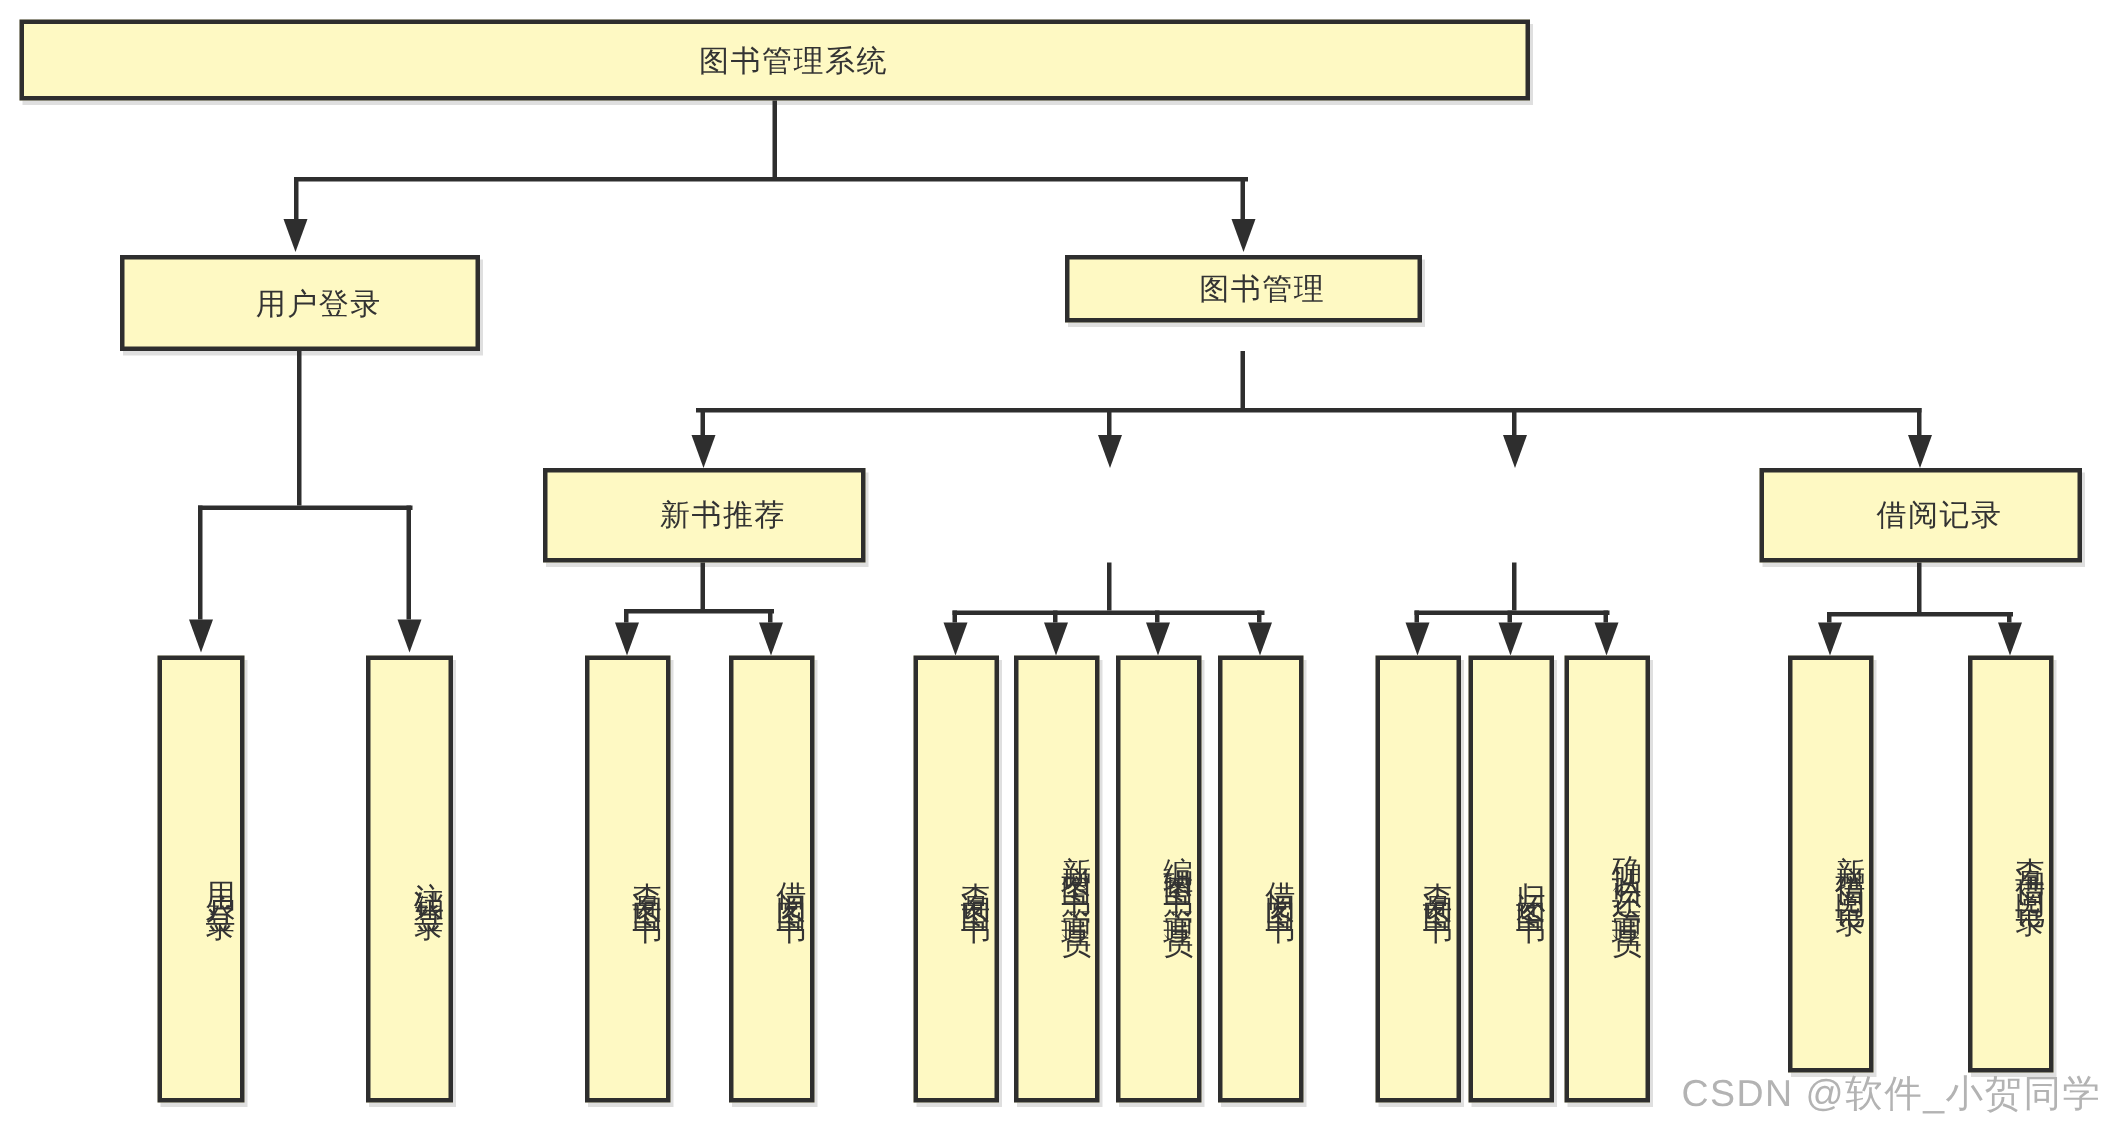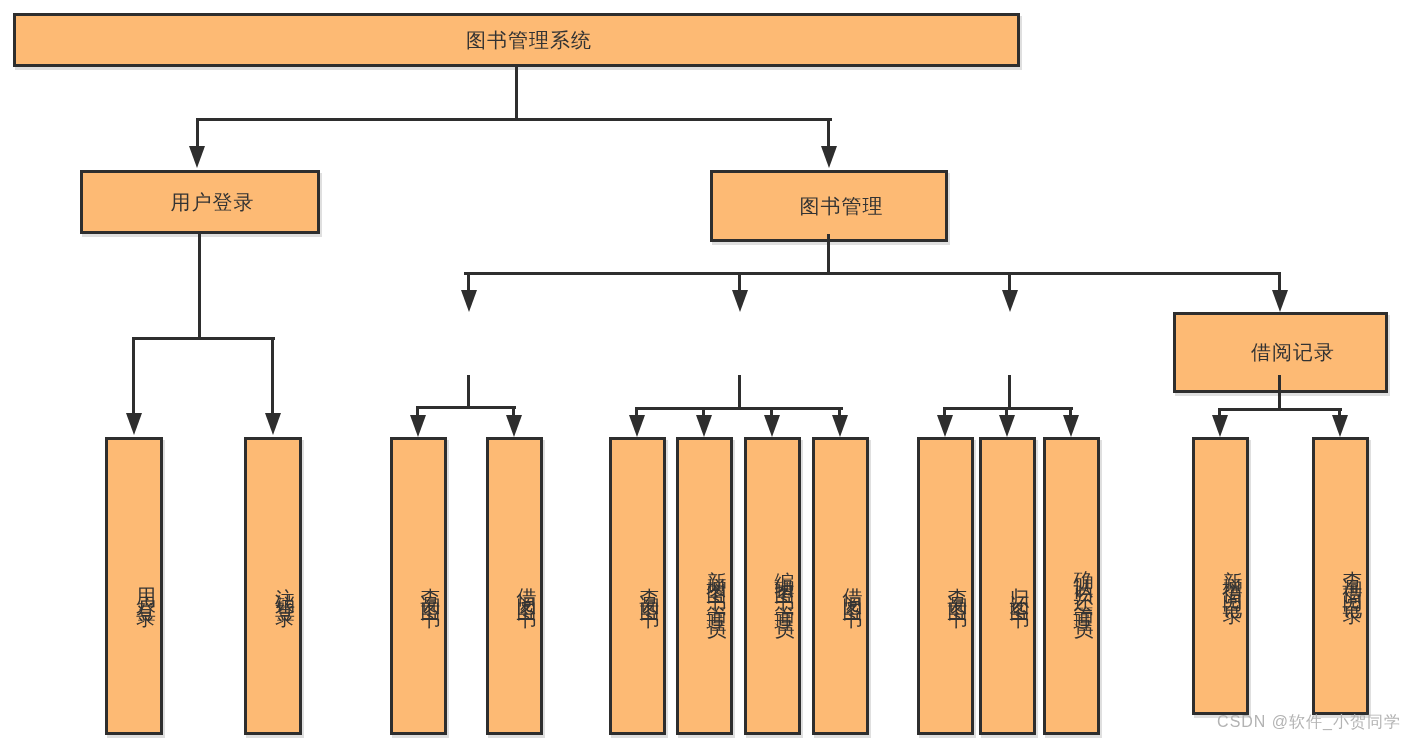--- a/index.html
+++ b/index.html
@@ -8,21 +8,21 @@
     width:1405px;height:747px;
     background:#ffffff;
     font-family:"Liberation Sans","DejaVu Sans",sans-serif;
     color:#333333;
     overflow:hidden;
   }
   .box{
     position:absolute;
     box-sizing:border-box;
     border:3px solid #2e2e2e;
-    background:#fdba74;
+    background:#fef9c3;
     display:flex;align-items:center;justify-content:center;
     box-shadow:2px 3px 0 rgba(140,140,140,0.28);
     padding-left:25px;
   }
   .hbox{font-size:20px;letter-spacing:1px;}
   .vtext{
     writing-mode:vertical-rl;
     font-size:20px;
     letter-spacing:7px;
     line-height:1;
@@ -33,21 +33,21 @@
   .hline{height:3px;}
   .arrow{
     position:absolute;width:0;height:0;
     border-left:8px solid transparent;
     border-right:8px solid transparent;
     border-top:22px solid #2e2e2e;
   }
   .watermark{
     position:absolute;
     top:712px;right:4px;
-    font-size:16px;
+    font-size:25px;
     color:#b3b3b3;
     letter-spacing:1px;
   }
 </style>
 </head>
 <body>
 
 <div class="canvas">
 
   <div class="box hbox" style="left:13px;top:13px;width:1007px;height:54px;">
@@ -57,21 +57,21 @@
   <div class="line vline" style="left:515px;top:67px;height:51px;"></div>
   <div class="line hline" style="left:196px;top:118px;width:636px;"></div>
   <div class="line vline" style="left:196px;top:118px;height:30px;"></div>
   <div class="arrow" style="left:189px;top:146px;"></div>
   <div class="line vline" style="left:827px;top:118px;height:30px;"></div>
   <div class="arrow" style="left:821px;top:146px;"></div>
 
   <div class="box hbox" style="left:80px;top:170px;width:240px;height:64px;">
     <span>用户登录</span>
   </div>
-  <div class="box hbox" style="left:710px;top:170px;width:238px;height:72px;">
+  <div class="box hbox" style="left:710px;top:170px;width:238px;height:45px;">
     <span>图书管理</span>
   </div>
 
   <div class="line vline" style="left:198px;top:234px;height:103px;"></div>
   <div class="line hline" style="left:132px;top:337px;width:143px;"></div>
   <div class="line vline" style="left:132px;top:337px;height:76px;"></div>
   <div class="arrow" style="left:126px;top:413px;"></div>
   <div class="line vline" style="left:271px;top:337px;height:76px;"></div>
   <div class="arrow" style="left:265px;top:413px;"></div>
 
@@ -86,21 +86,24 @@
   <div class="line hline" style="left:464px;top:272px;width:817px;"></div>
   <div class="line vline" style="left:467px;top:272px;height:18px;"></div>
   <div class="arrow" style="left:461px;top:290px;"></div>
   <div class="line vline" style="left:738px;top:272px;height:18px;"></div>
   <div class="arrow" style="left:732px;top:290px;"></div>
   <div class="line vline" style="left:1008px;top:272px;height:18px;"></div>
   <div class="arrow" style="left:1002px;top:290px;"></div>
   <div class="line vline" style="left:1278px;top:272px;height:18px;"></div>
   <div class="arrow" style="left:1272px;top:290px;"></div>
 
-  <div class="box hbox" style="left:1173px;top:312px;width:215px;height:81px;">
+  <div class="box hbox" style="left:362px;top:312px;width:215px;height:63px;">
+    <span>新书推荐</span>
+  </div>
+  <div class="box hbox" style="left:1173px;top:312px;width:215px;height:63px;">
     <span>借阅记录</span>
   </div>
 
   <div class="line vline" style="left:467px;top:375px;height:31px;"></div>
   <div class="line hline" style="left:416px;top:406px;width:100px;"></div>
   <div class="line vline" style="left:416px;top:406px;height:9px;"></div>
   <div class="arrow" style="left:410px;top:415px;"></div>
   <div class="line vline" style="left:512px;top:406px;height:9px;"></div>
   <div class="arrow" style="left:506px;top:415px;"></div>
 

